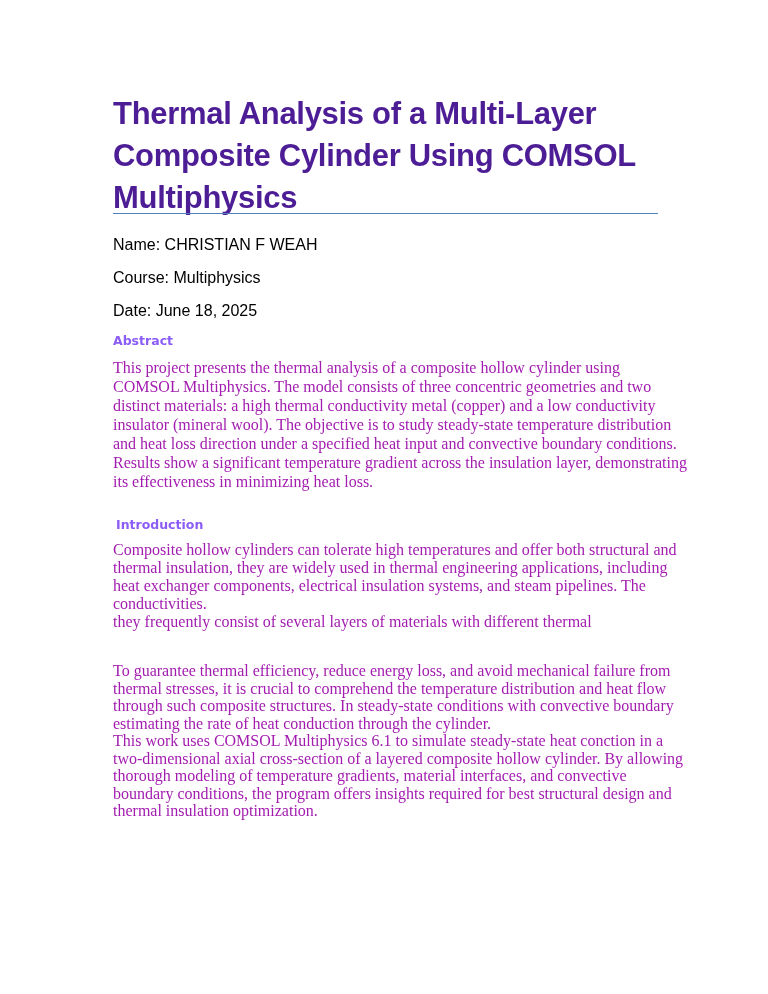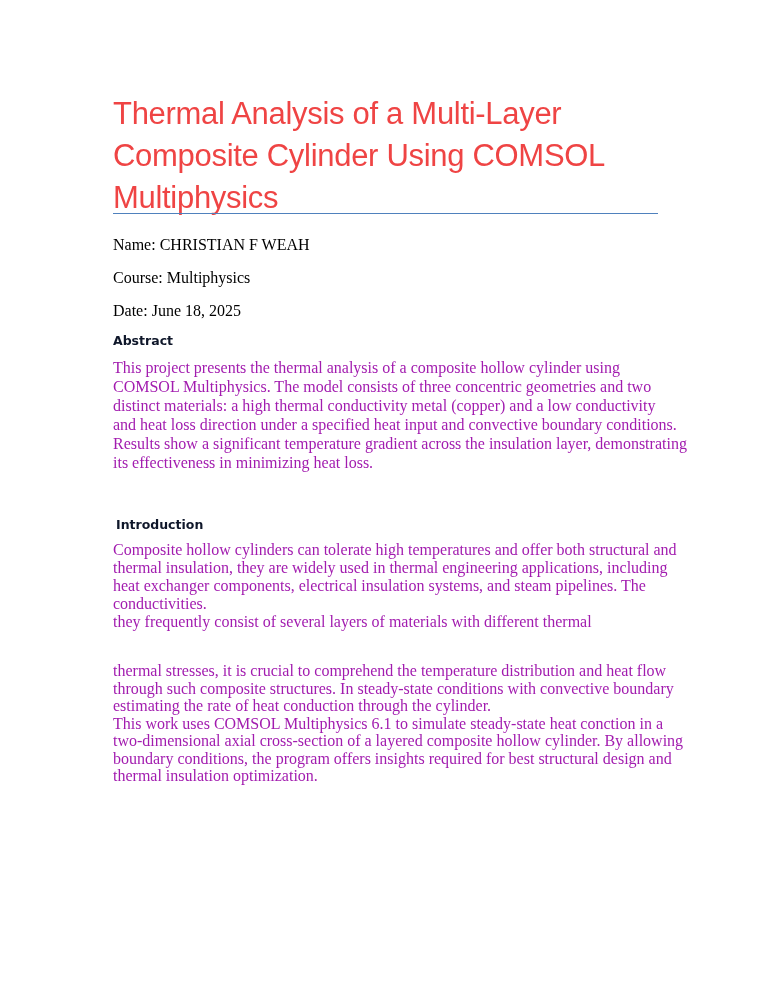--- a/index.html
+++ b/index.html
@@ -1,34 +1,34 @@
 <!DOCTYPE html>
 <html><head>
 <meta charset="utf-8">
 <style>
   html, body { margin: 0; padding: 0; background: #ffffff; }
   body { width: 768px; height: 994px; position: relative; overflow: hidden; }
   .page { position: absolute; left: 113px; top: 0; width: 545px; }
   .title {
     position: absolute; left: 0; top: 93px; width: 545px;
     font-family: "Liberation Sans", sans-serif;
-    font-size: 31px; line-height: 42px; color: #ef4444; font-weight: normal;
+    font-size: 31px; line-height: 42px; color: #4c1d95; font-weight: bold;
     letter-spacing: -0.3px;
   }
   .title-rule {
     position: absolute; left: 0; top: 213px; width: 545px; height: 1px;
     background: #4f81bd;
   }
   .meta {
-    position: absolute; left: 0; font-family: Liberation Serif, serif;
+    position: absolute; left: 0; font-family: Liberation Sans, sans-serif;
     font-size: 16px; line-height: 18px; color: #000;
   }
   .heading {
     position: absolute; left: 0; font-family: "DejaVu Sans", sans-serif;
-    font-size: 12.5px; font-weight: bold; color: #0f172a; line-height: 16px;
+    font-size: 12.5px; font-weight: bold; color: #8b5cf6; line-height: 16px;
   }
   .para {
     position: absolute; left: 0; width: 548px;
     font-family: "Liberation Serif", serif; font-size: 16px; line-height: 19px; color: #a21caf;
   }
   .para span.line { display: block; white-space: nowrap; }
 </style>
 </head>
 <body>
 
@@ -43,37 +43,40 @@
   <div class="meta" style="top:236px">Name: CHRISTIAN F WEAH</div>
   <div class="meta" style="top:269px">Course: Multiphysics</div>
   <div class="meta" style="top:302px">Date: June 18, 2025</div>
 
   <div class="heading" style="top:333px">Abstract</div>
 
   <div class="para" style="top:358px">
     <span class="line">This project presents the thermal analysis of a composite hollow cylinder using</span>
     <span class="line">COMSOL Multiphysics. The model consists of three concentric geometries and two</span>
     <span class="line">distinct materials: a high thermal conductivity metal (copper) and a low conductivity</span>
+    <span class="line">insulator (mineral wool). The objective is to study steady-state temperature distribution</span>
     <span class="line">and heat loss direction under a specified heat input and convective boundary conditions.</span>
     <span class="line">Results show a significant temperature gradient across the insulation layer, demonstrating</span>
     <span class="line">its effectiveness in minimizing heat loss.</span>
   </div>
 
   <div class="heading" style="top:517px; left:3px">Introduction</div>
 
   <div class="para" style="top:541px; line-height:18px">
     <span class="line">Composite hollow cylinders can tolerate high temperatures and offer both structural and</span>
     <span class="line">thermal insulation, they are widely used in thermal engineering applications, including</span>
     <span class="line">heat exchanger components, electrical insulation systems, and steam pipelines. The</span>
     <span class="line">conductivities.</span>
     <span class="line">they frequently consist of several layers of materials with different thermal</span>
   </div>
 
   <div class="para" style="top:662px; line-height:17.5px">
+    <span class="line">To guarantee thermal efficiency, reduce energy loss, and avoid mechanical failure from</span>
     <span class="line">thermal stresses, it is crucial to comprehend the temperature distribution and heat flow</span>
     <span class="line">through such composite structures. In steady-state conditions with convective boundary</span>
     <span class="line">estimating the rate of heat conduction through the cylinder.</span>
     <span class="line">This work uses COMSOL Multiphysics 6.1 to simulate steady-state heat conction in a</span>
     <span class="line">two-dimensional axial cross-section of a layered composite hollow cylinder. By allowing</span>
+    <span class="line">thorough modeling of temperature gradients, material interfaces, and convective</span>
     <span class="line">boundary conditions, the program offers insights required for best structural design and</span>
     <span class="line">thermal insulation optimization.</span>
   </div>
 </div>
 
 </body></html>

